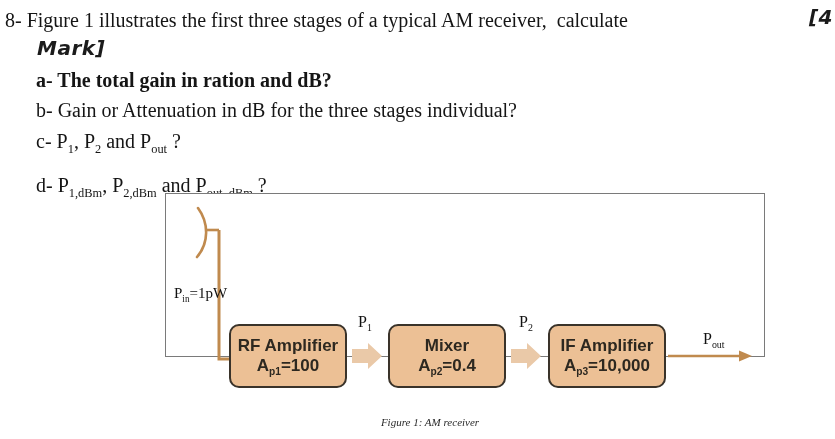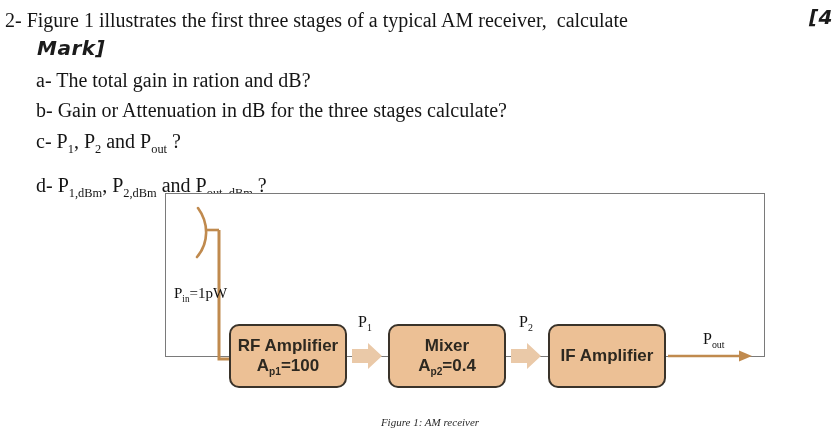--- a/index.html
+++ b/index.html
@@ -45,29 +45,29 @@
   }
   .caption{
     position:absolute;left:130px;top:416px;width:600px;text-align:center;
     font-size:11px;font-style:italic;color:#2a2a2a;
     font-family:"Liberation Serif",serif;
   }
 </style>
 </head>
 <body>
 
-<div class="abs qtext" style="left:5px;top:7px;">2- Figure 1 illustrates the first three stages of a typical AM receiver,  calculate</div>
+<div class="abs qtext" style="left:5px;top:7px;">8- Figure 1 illustrates the first three stages of a typical AM receiver,  calculate</div>
 
 <div class="abs hand" style="right:2px;top:5px;">[4</div>
 
 <div class="abs hand" style="left:37px;top:36px;">Mark]</div>
 
-<div class="abs qtext" style="left:36px;top:67px;"><span>a- The total gain in ration and dB?</span></div>
+<div class="abs qtext" style="left:36px;top:67px;font-weight:bold;"><span>a- The total gain in ration and dB?</span></div>
 
-<div class="abs qtext" style="left:36px;top:97px;"><span>b- Gain or Attenuation in dB for the three stages calculate?</span></div>
+<div class="abs qtext" style="left:36px;top:97px;"><span>b- Gain or Attenuation in dB for the three stages individual?</span></div>
 
 <div class="abs qtext" style="left:36px;top:128px;"><span>c- P</span><sub>1</sub><span>, P</span><sub>2</sub><span> and P</span><sub>out</sub><span> ?</span></div>
 
 <div class="abs qtext" style="left:36px;top:160px;margin-top:12px;"><span>d- P</span><sub>1,dBm</sub><span>, P</span><sub>2,dBm</sub><span> and P</span><sub>out, </sub><sub class="squiggle">dBm</sub><span> ?</span></div>
 
 <div class="figure-box">
 
   <svg class="fig-svg" viewBox="0 0 600 220">
 
     <path class="tanline" d="M 32 14 C 43 29 43 49 31 63" stroke-width="2.6" stroke-linecap="round"></path>
@@ -90,20 +90,21 @@
     <div class="gain"><span>A</span><sub>p1</sub><span>=100</span></div>
   </div>
 
   <div class="block" style="left:222px;top:130px;">
     <div>Mixer</div>
     <div class="gain"><span>A</span><sub>p2</sub><span>=0.4</span></div>
   </div>
 
   <div class="block" style="left:382px;top:130px;">
     <div>IF Amplifier</div>
+    <div class="gain"><span>A</span><sub>p3</sub><span>=10,000</span></div>
   </div>
 
   <div class="siglabel" style="left:192px;top:119px;"><span>P</span><sub>1</sub></div>
 
   <div class="siglabel" style="left:353px;top:119px;"><span>P</span><sub>2</sub></div>
 
   <div class="siglabel" style="left:537px;top:136px;"><span>P</span><sub>out</sub></div>
 </div>
 
 <div class="caption">Figure 1:  AM receiver</div>

